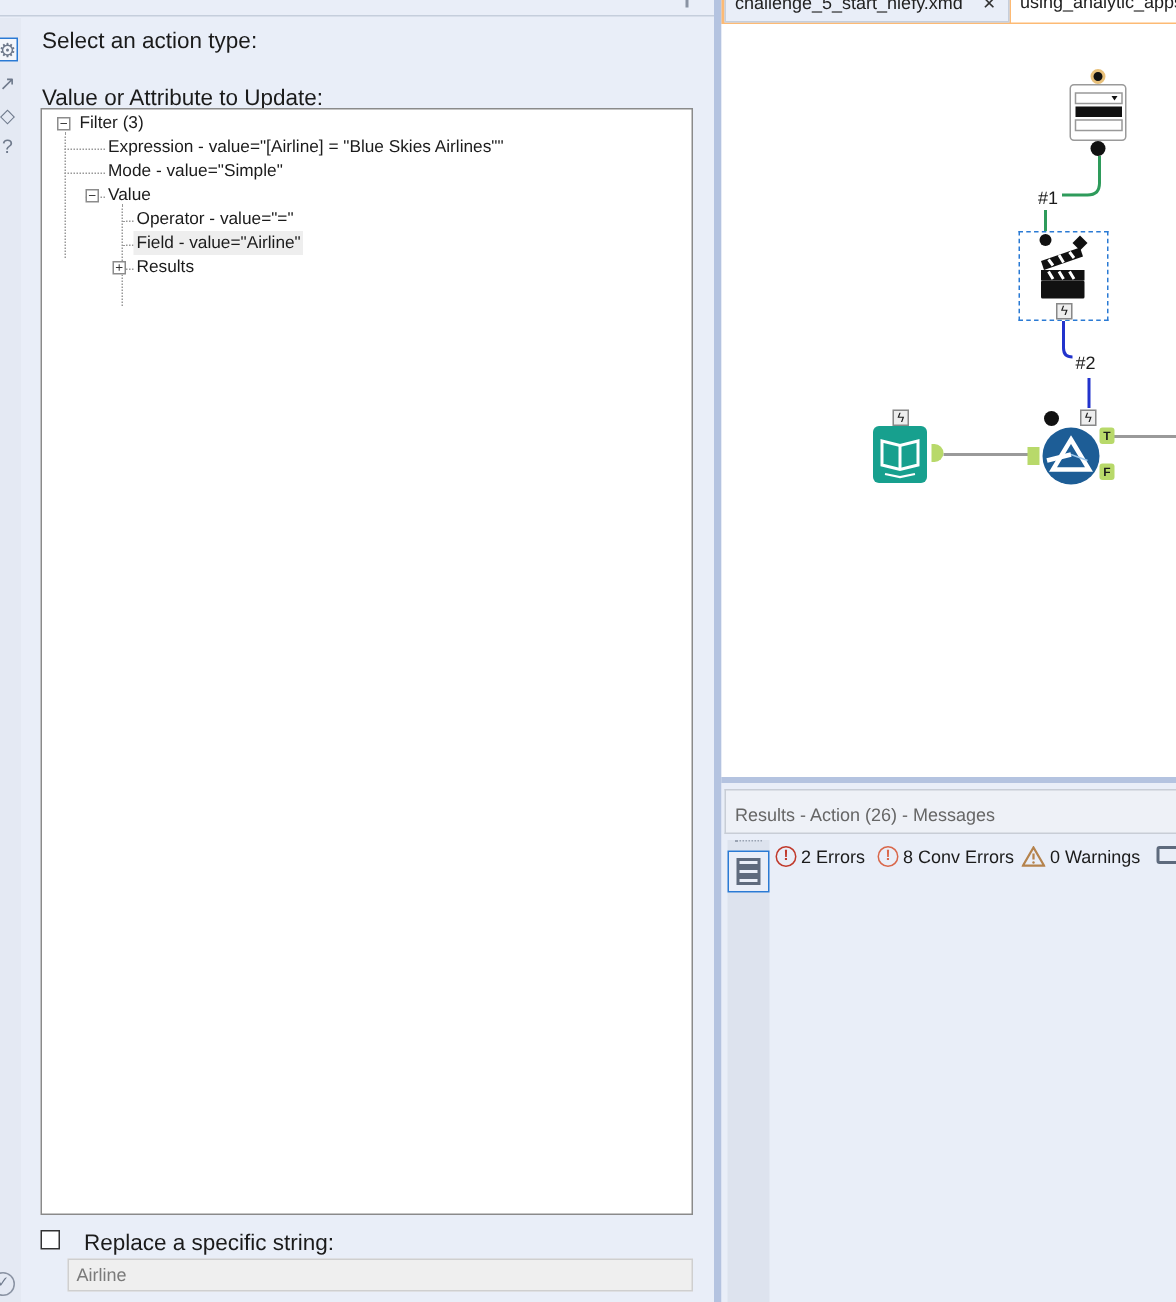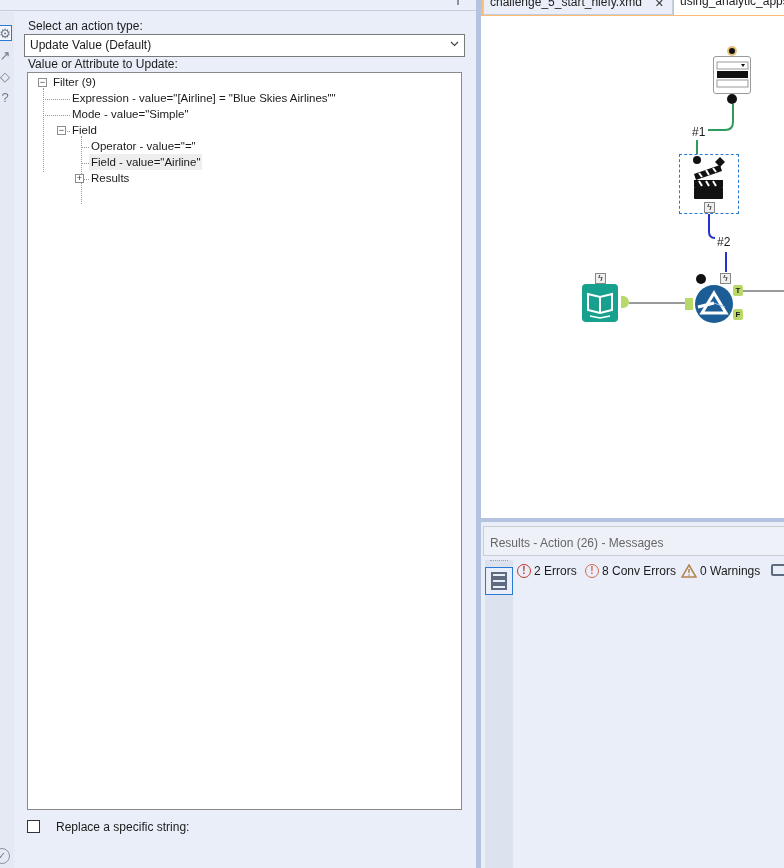--- a/index.html
+++ b/index.html
@@ -8,21 +8,21 @@
 
   
   .left-panel { position: absolute; left: 0; top: 0; width: 476px; height: 868px; background: #e9eef8; }
   .top-strip { position: absolute; left: 0; top: 0; width: 476px; height: 11px; border-bottom: 1px solid #c5cedc; background: #e9eef8; }
   .top-strip .tick { position: absolute; left: 457px; top: 0; width: 2px; height: 5px; background: #8a93a3; }
   .icon-rail { position: absolute; left: 0; top: 12px; width: 14px; height: 856px; background: #e4e9f3; }
   .rail-grip { position: absolute; left: 2px; top: 15px; width: 8px; height: 2px; border-top: 1px dotted #9aa3b2; }
   .rail-icon { position: absolute; left: -2px; width: 14px; height: 16px; display: flex; align-items: center; justify-content: center; color: #6f7a8c; font-size: 13px; }
   .rail-icon.active { border: 1px solid #2a7ad4; background: #f3f6fb; }
 
-  .label { position: absolute; font-size: 12px; color: #1b1b1b; white-space: nowrap; }
+  .label { position: absolute; font-size: 15px; color: #1b1b1b; white-space: nowrap; }
   .select { position: absolute; left: 24px; top: 34px; width: 441px; height: 23px; background: #fff; border: 1px solid #7a7a7a; padding: 3px 5px; font-size: 12px; }
   .select .chev { position: absolute; right: 5px; top: 4px; width: 9px; height: 9px; }
   .tree { position: absolute; left: 27px; top: 72px; width: 435px; height: 738px; background: #fff; border: 1px solid #8a8a8a; }
   .tree-row { position: absolute; height: 16px; line-height: 16px; white-space: nowrap; font-size: 11.5px; }
   .tree-row.selected { background: #eeeeee; padding: 0 2px; }
   .toggle { position: absolute; width: 9px; height: 9px; border: 1px solid #8c8c8c; background: #fff; font-size: 9px; line-height: 7px; text-align: center; color: #333; }
   .vline { position: absolute; border-left: 1px dotted #999; width: 0; }
   .hline { position: absolute; border-top: 1px dotted #999; height: 0; }
 
   .checkbox { position: absolute; left: 27px; top: 820px; width: 13px; height: 13px; border: 1px solid #333; background: #fff; }
@@ -66,60 +66,53 @@
     <div class="icon-rail">
       <div class="rail-grip"></div>
       <div class="rail-icon active" style="top:13px">⚙</div>
       <div class="rail-icon" style="top:35px">↗</div>
       <div class="rail-icon" style="top:56px">◇</div>
       <div class="rail-icon" style="top:77px">?</div>
     </div>
 
     <div class="label" style="left:28px; top:19px;">Select an action type:</div>
 
-    <div class="select">
-      <span>Update Value (Default)</span>
-      <span class="chev">
-        <svg width="9" height="9" viewBox="0 0 9 9">
-            <path d="M1 3 L4.5 6.5 L8 3" fill="none" stroke="#444" stroke-width="1.2"></path>
-          </svg>
-      </span>
-    </div>
 
     <div class="label" style="left:28px; top:57px;">Value or Attribute to Update:</div>
 
     <div class="tree">
 
       <div class="vline" style="left:15px; top:15px; height:84px;"></div>
       <div class="hline" style="left:15px; top:26px; width:27px;"></div>
       <div class="hline" style="left:15px; top:42px; width:27px;"></div>
       <div class="hline" style="left:29px; top:58px; width:13px;"></div>
       <div class="vline" style="left:53px; top:63px; height:68px;"></div>
       <div class="hline" style="left:53px; top:74px; width:8px;"></div>
       <div class="hline" style="left:53px; top:90px; width:8px;"></div>
       <div class="hline" style="left:56px; top:106px; width:5px;"></div>
 
       <div class="toggle" style="left:10px; top:5px;">−</div>
-      <div class="tree-row" style="left:25px; top:1px;">Filter (9)</div>
+      <div class="tree-row" style="left:25px; top:1px;">Filter (3)</div>
 
       <div class="tree-row" style="left:44px; top:17px;">Expression - value="[Airline] = "Blue Skies Airlines""</div>
       <div class="tree-row" style="left:44px; top:33px;">Mode - value="Simple"</div>
 
       <div class="toggle" style="left:29px; top:53px;">−</div>
-      <div class="tree-row" style="left:44px; top:49px;">Field</div>
+      <div class="tree-row" style="left:44px; top:49px;">Value</div>
 
       <div class="tree-row" style="left:63px; top:65px;">Operator - value="="</div>
       <div class="tree-row selected" style="left:61px; top:81px;">Field - value="Airline"</div>
 
       <div class="toggle" style="left:47px; top:101px;">+</div>
       <div class="tree-row" style="left:63px; top:97px;">Results</div>
     </div>
 
     <div class="checkbox"></div>
     <div class="label" style="left:56px; top:820px;">Replace a specific string:</div>
+    <div class="disabled-input">Airline</div>
 
     <div class="bottom-icon">✓</div>
   </div>
 
   <div class="splitter"></div>
 
   <div class="tab-strip">
     <div class="tab inactive">
       <span>challenge_5_start_hiefy.xmd</span>
       <span class="tab-close">✕</span>

